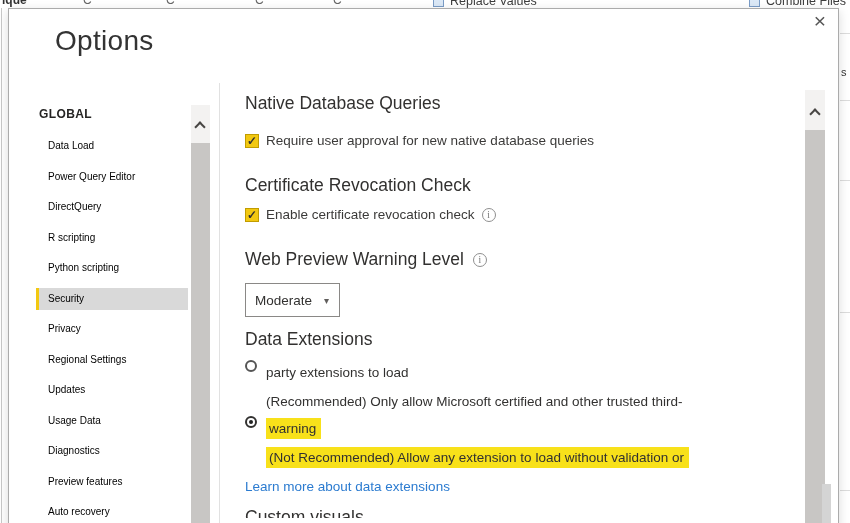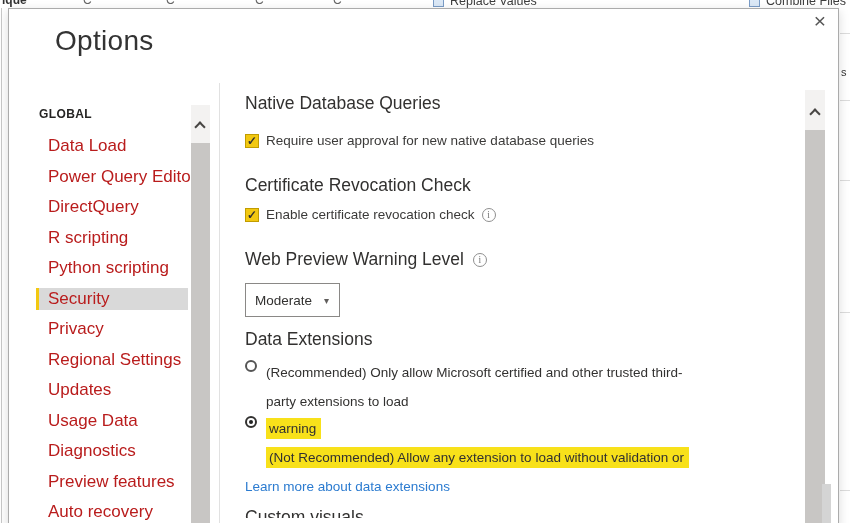--- a/index.html
+++ b/index.html
@@ -44,21 +44,21 @@
   }
 
   
   .sb-global {
     position:absolute; left:30px; top:98px;
     font-size:12px; font-weight:bold; color:#252423; letter-spacing:0.4px;
   }
   .sb-list { position:absolute; left:30px; top:126px; width:149px; }
   .sb-item {
     position:relative; height:22px; line-height:22px; margin-bottom:8.5px;
-    padding-left:9px; font-size:17px; color:#b91c1c; cursor:pointer; white-space:nowrap;
+    padding-left:9px; font-size:10px; color:#000000; cursor:pointer; white-space:nowrap;
   }
   .sb-item.selected { background:#d9d9d9; }
   .sb-item.selected::before {
     content:""; position:absolute; left:-3px; top:0; width:3px; height:22px; background:#f2c811;
   }
   .sb-scrollbar {
     position:absolute; left:182px; top:96px; width:19px; height:424px; background:#f3f2f1;
   }
   .sb-scroll-up { position:absolute; left:0; top:10px; width:19px; height:22px; cursor:pointer; }
   .chev-up {
@@ -191,22 +191,22 @@
     </div>
     <div class="dropdown">
       <span>Moderate</span>
       <span class="dd-caret">▾</span>
     </div>
 
     <div class="h-section" style="top:320px">Data Extensions</div>
 
     <div class="radio-opt" style="top:349px">
       <span class="radio-circ"></span>
+      <span class="r-line">party extensions to load</span>
       <span class="r-line">(Recommended) Only allow Microsoft certified and other trusted third-</span>
-      <span class="r-line">party extensions to load</span>
     </div>
 
     <div class="radio-opt" style="top:405px">
       <span class="radio-circ on"></span>
       <span class="r-line"><span class="hl">warning</span></span>
       <span class="r-line"><span class="hl">(Not Recommended) Allow any extension to load without validation or</span></span>
     </div>
 
     <a class="ext-link">Learn more about data extensions</a>
 

